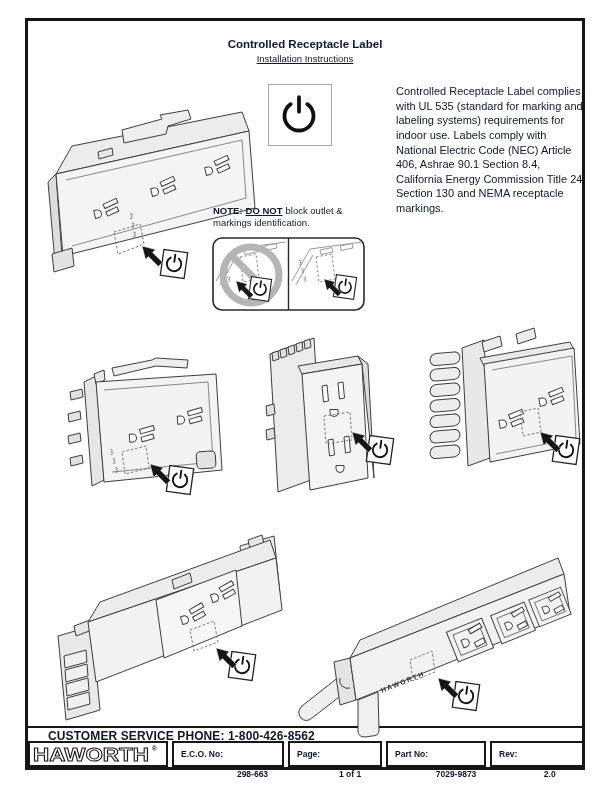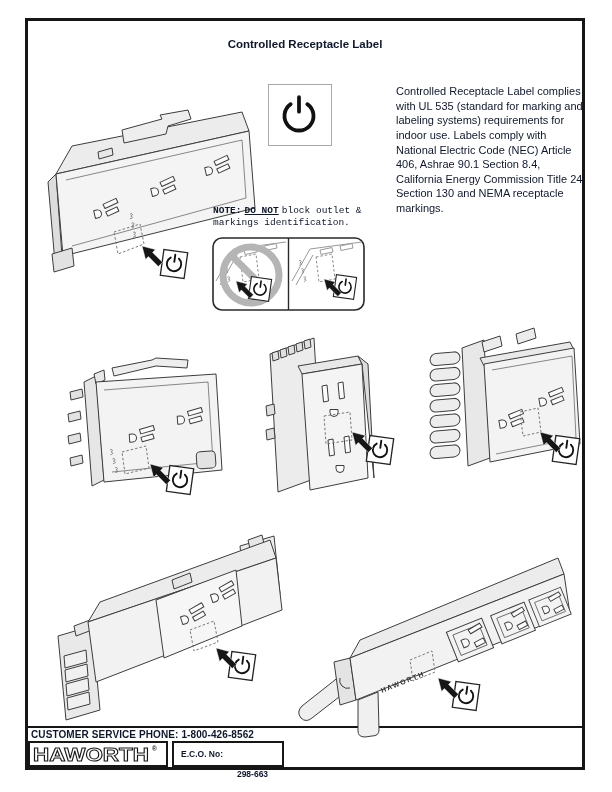--- a/index.html
+++ b/index.html
@@ -5,25 +5,25 @@
   html,body{margin:0;padding:0;background:#fff;}
   .page{position:relative;width:612px;height:792px;background:#fff;
         font-family:"Liberation Sans",sans-serif;color:#0f172a;overflow:hidden;padding-left:48px;}
   .frame{position:absolute;left:25px;top:18px;width:554px;height:746px;
          border:3px solid #161616;background:#fff;}
   .abs{position:absolute;}
   .title{left:25px;top:38px;width:560px;text-align:center;font-size:11.5px;font-weight:bold;}
   .subtitle{left:25px;top:53px;width:560px;text-align:center;font-size:9.5px;text-decoration:underline;}
   .pwrbox{left:268px;top:84px;width:62px;height:60px;border:1px solid #a9a9a9;background:#fff;}
   .bodytext{left:396px;top:84px;width:188px;font-size:11px;line-height:1.33;}
-  .notetext{left:213px;top:205px;width:170px;font-size:9.5px;line-height:1.3;font-family:Liberation Mono, monospace;}
+  .notetext{left:213px;top:205px;width:170px;font-size:9.5px;line-height:1.3;}
   .notetext b{margin-right:3px;}
   .notetext .dn{text-decoration:underline;}
   .sep{left:28px;top:726px;width:554px;height:2px;background:#161616;}
-  .custsvc{left:31px;top:729px;font-size:10px;font-weight:bold;letter-spacing:.1px;}
+  .custsvc{left:48px;top:729px;font-size:12px;font-weight:bold;letter-spacing:.1px;}
   .fbox{position:absolute;top:741px;height:26px;border:2px solid #161616;background:#fff;
         display:flex;align-items:center;box-sizing:border-box;font-size:8.5px;font-weight:bold;}
   .fbox .lbl{padding-left:7px;white-space:nowrap;text-align:center;}
   .fbox .val{flex:1;text-align:center;white-space:nowrap;margin-top:40px;}
   svg{display:block;}
 </style>
 </head>
 <body>
 
 <div class="page">
@@ -68,20 +68,21 @@
         <path d="M50,7 L62,4.5 L63,9 L51,11.5 Z"></path>
         <use href="#cid" transform="translate(9,22) scale(0.9)"></use>
         <path d="M26,18 L42,15 L45,40 L29,43 Z" stroke-dasharray="2.5,2" stroke="#8a8a8a"></path>
       </g>
     </defs>
   </svg>
 
   <div class="frame"></div>
 
   <div class="abs title">Controlled Receptacle Label</div>
+  <div class="abs subtitle">Installation Instructions</div>
 
   <div class="abs pwrbox">
     <svg width="60" height="58" viewBox="0 0 60 58">
       <use href="#pwr" transform="translate(30,31) scale(1.45)"></use>
     </svg>
   </div>
 
   <div class="abs bodytext">Controlled Receptacle Label complies with UL 535 (standard for marking and labeling systems) requirements for indoor use. Labels comply with National Electric Code (NEC) Article 406, Ashrae 90.1 Section 8.4, California Energy Commission Title 24 Section 130 and NEMA receptacle markings.</div>
 
   <svg class="abs" style="left:42px;top:86px;" width="215" height="195" viewBox="0 0 215 195">
@@ -247,14 +248,26 @@
   <div class="fbox" style="left:28px;width:140px;">
     <svg width="134" height="22" viewBox="0 0 134 22">
       <text x="3" y="17.5" font-size="19" font-weight="bold" font-family="Liberation Sans, sans-serif" textLength="116" lengthAdjust="spacingAndGlyphs" fill="#fff" stroke="#161616" stroke-width="1">HAWORTH</text>
       <text x="122" y="8" font-size="6.5" fill="#161616">®</text>
     </svg>
   </div>
   <div class="fbox" style="left:172px;width:112px;">
     <span class="lbl">E.C.O. No:</span>
     <span class="val">298-663</span>
   </div>
+  <div class="fbox" style="left:288px;width:94px;">
+    <span class="lbl">Page:</span>
+    <span class="val">1 of 1</span>
+  </div>
+  <div class="fbox" style="left:386px;width:100px;">
+    <span class="lbl">Part No:</span>
+    <span class="val">7029-9873</span>
+  </div>
+  <div class="fbox" style="left:490px;width:94px;">
+    <span class="lbl">Rev:</span>
+    <span class="val">2.0</span>
+  </div>
 
 </div>
 
 </body></html>

